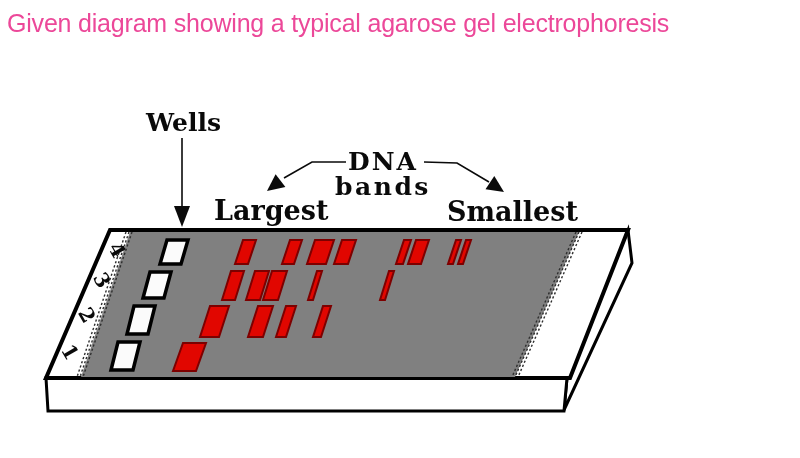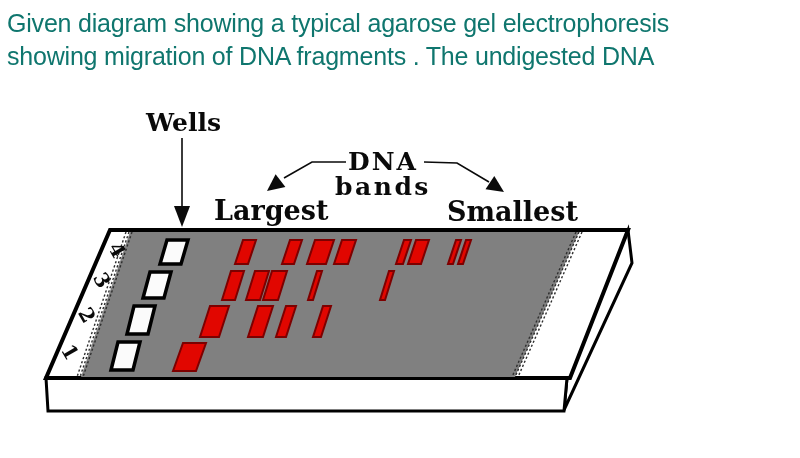--- a/index.html
+++ b/index.html
@@ -9,21 +9,21 @@
     overflow: hidden;
   }
   .question {
     position: absolute;
     left: 7px; top: 7px;
     width: 770px;
     font-family: "Liberation Sans", sans-serif;
     font-size: 25px;
     line-height: 33px;
     letter-spacing: -0.2px;
-    color: #0f766e;
+    color: #ec4899;
   }
   .question div { white-space: nowrap; }
   #gel-svg {
     position: absolute;
     left: 0; top: 0;
   }
   .serif-label {
     font-family: "DejaVu Serif", "Liberation Serif", serif;
     font-weight: bold;
     fill: #0a0a0a;
@@ -45,21 +45,20 @@
   }
   .edge { fill: #ffffff; stroke: #000000; stroke-width: 3; }
   .thinline { stroke: #0a0a0a; stroke-width: 1.6; fill: none; }
   .arrowhead { fill: #0a0a0a; stroke: none; }
 </style>
 </head>
 <body>
 
 <div class="question">
   <div>Given diagram showing a typical agarose gel electrophoresis</div>
-  <div>showing migration of DNA fragments . The undigested DNA</div>
 </div>
 
 <svg id="gel-svg" width="800" height="458" viewBox="0 0 800 458" xmlns="http://www.w3.org/2000/svg">
 
   <polygon class="edge" points="628,230 632,263 564,410 567,378"></polygon>
 
   <polygon class="edge" points="46,378 567,378 564,411 48,411"></polygon>
 
   <polygon points="110,230 628,230 570,378 46,378" fill="#ffffff" stroke="#000000" stroke-width="4"></polygon>
 

